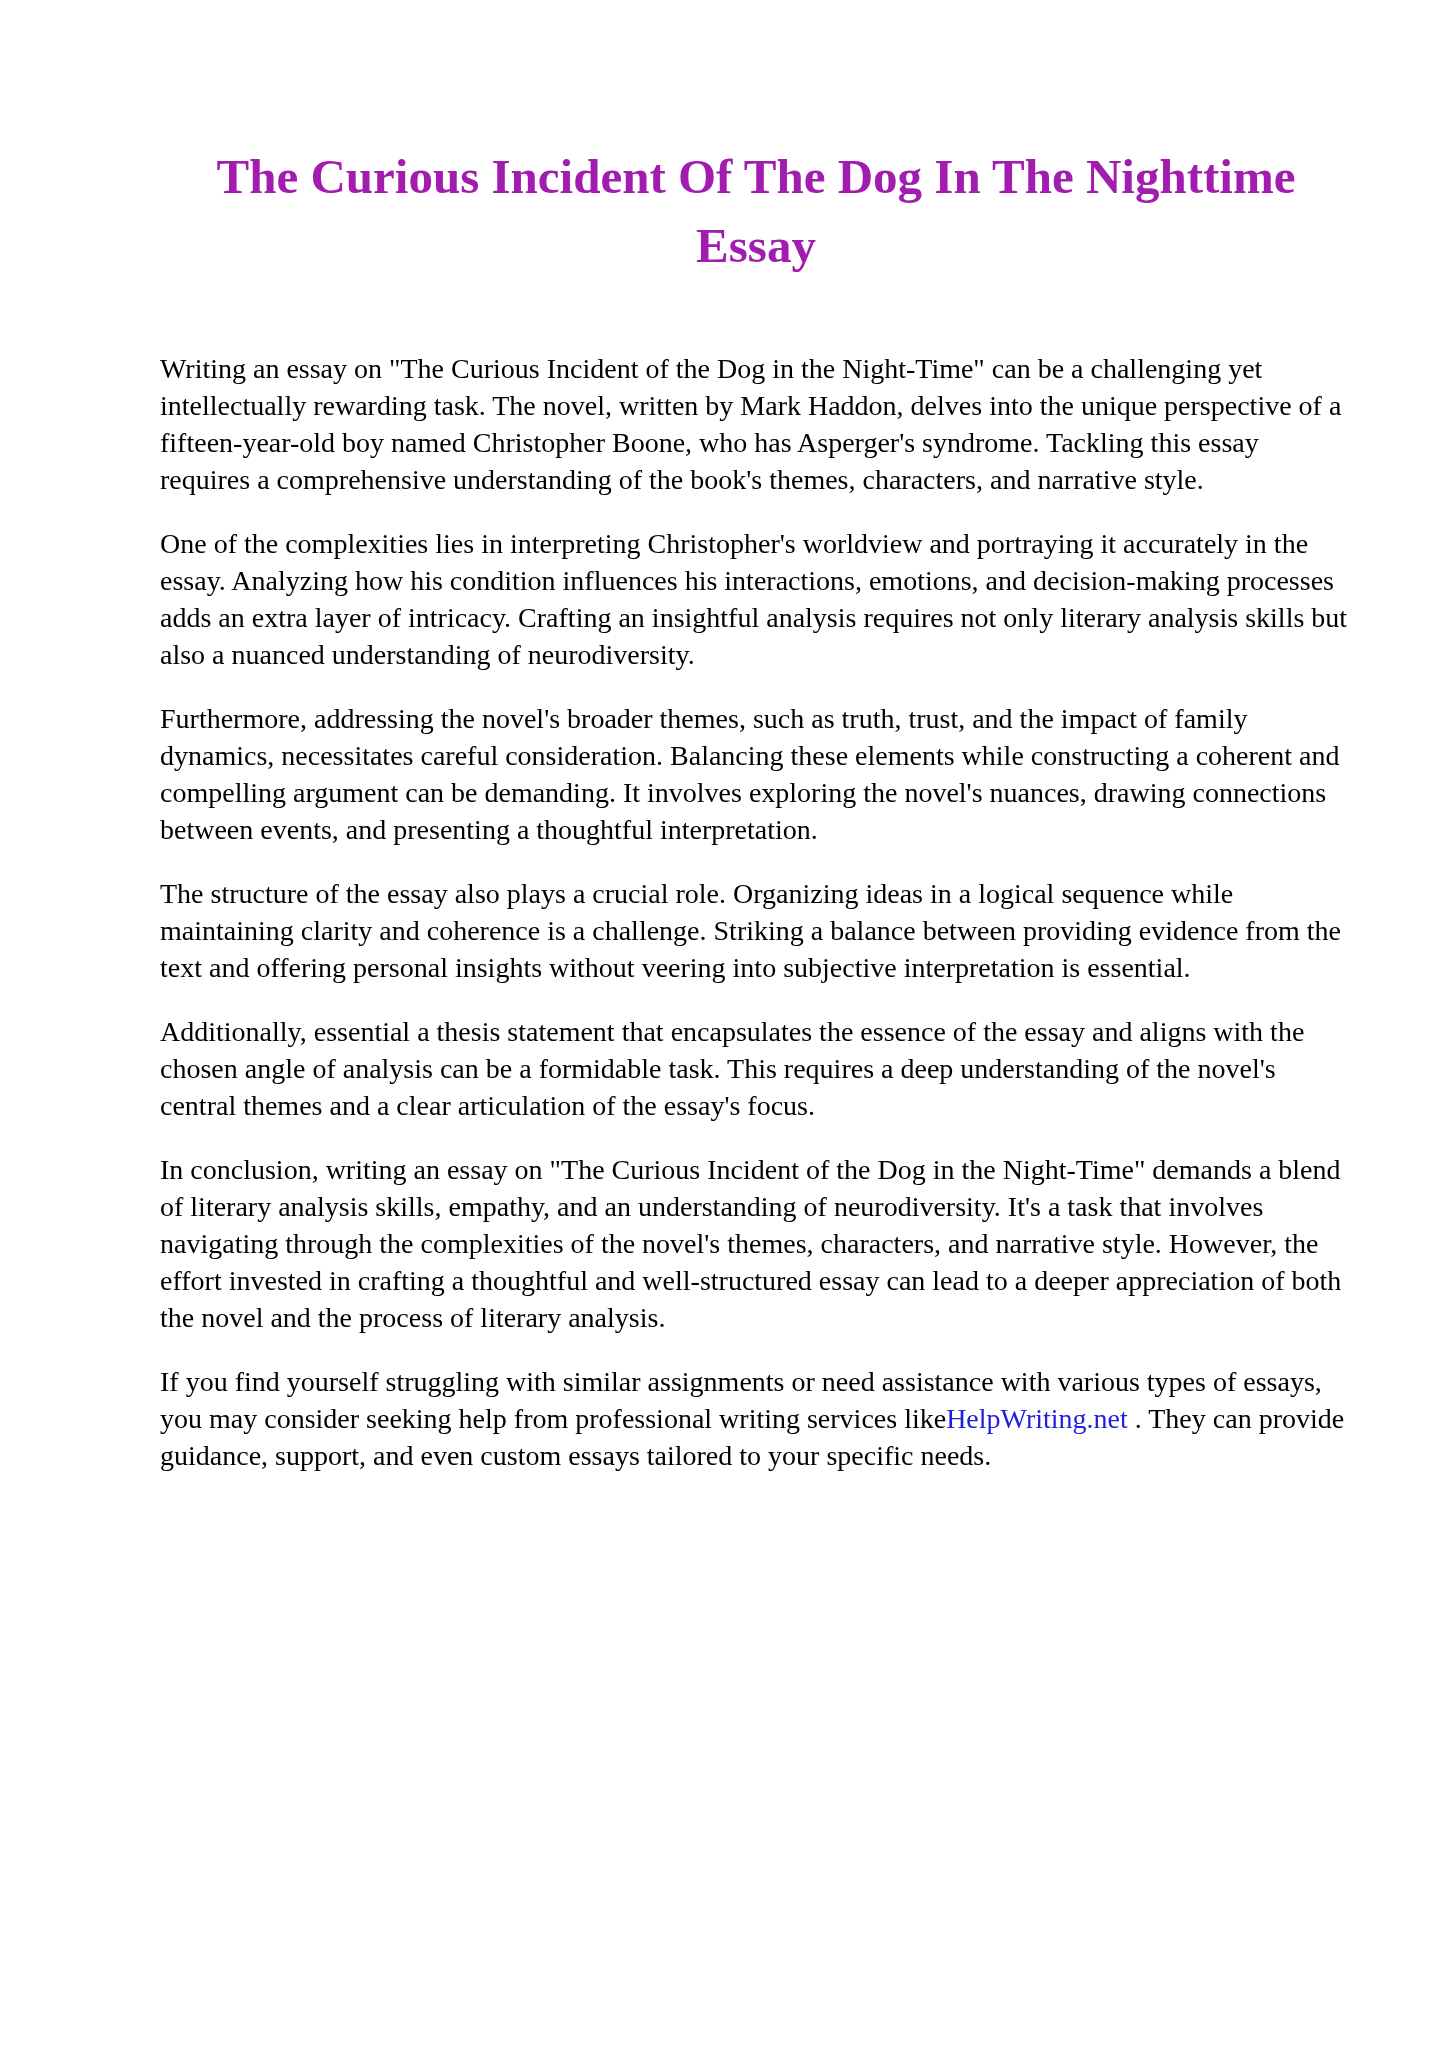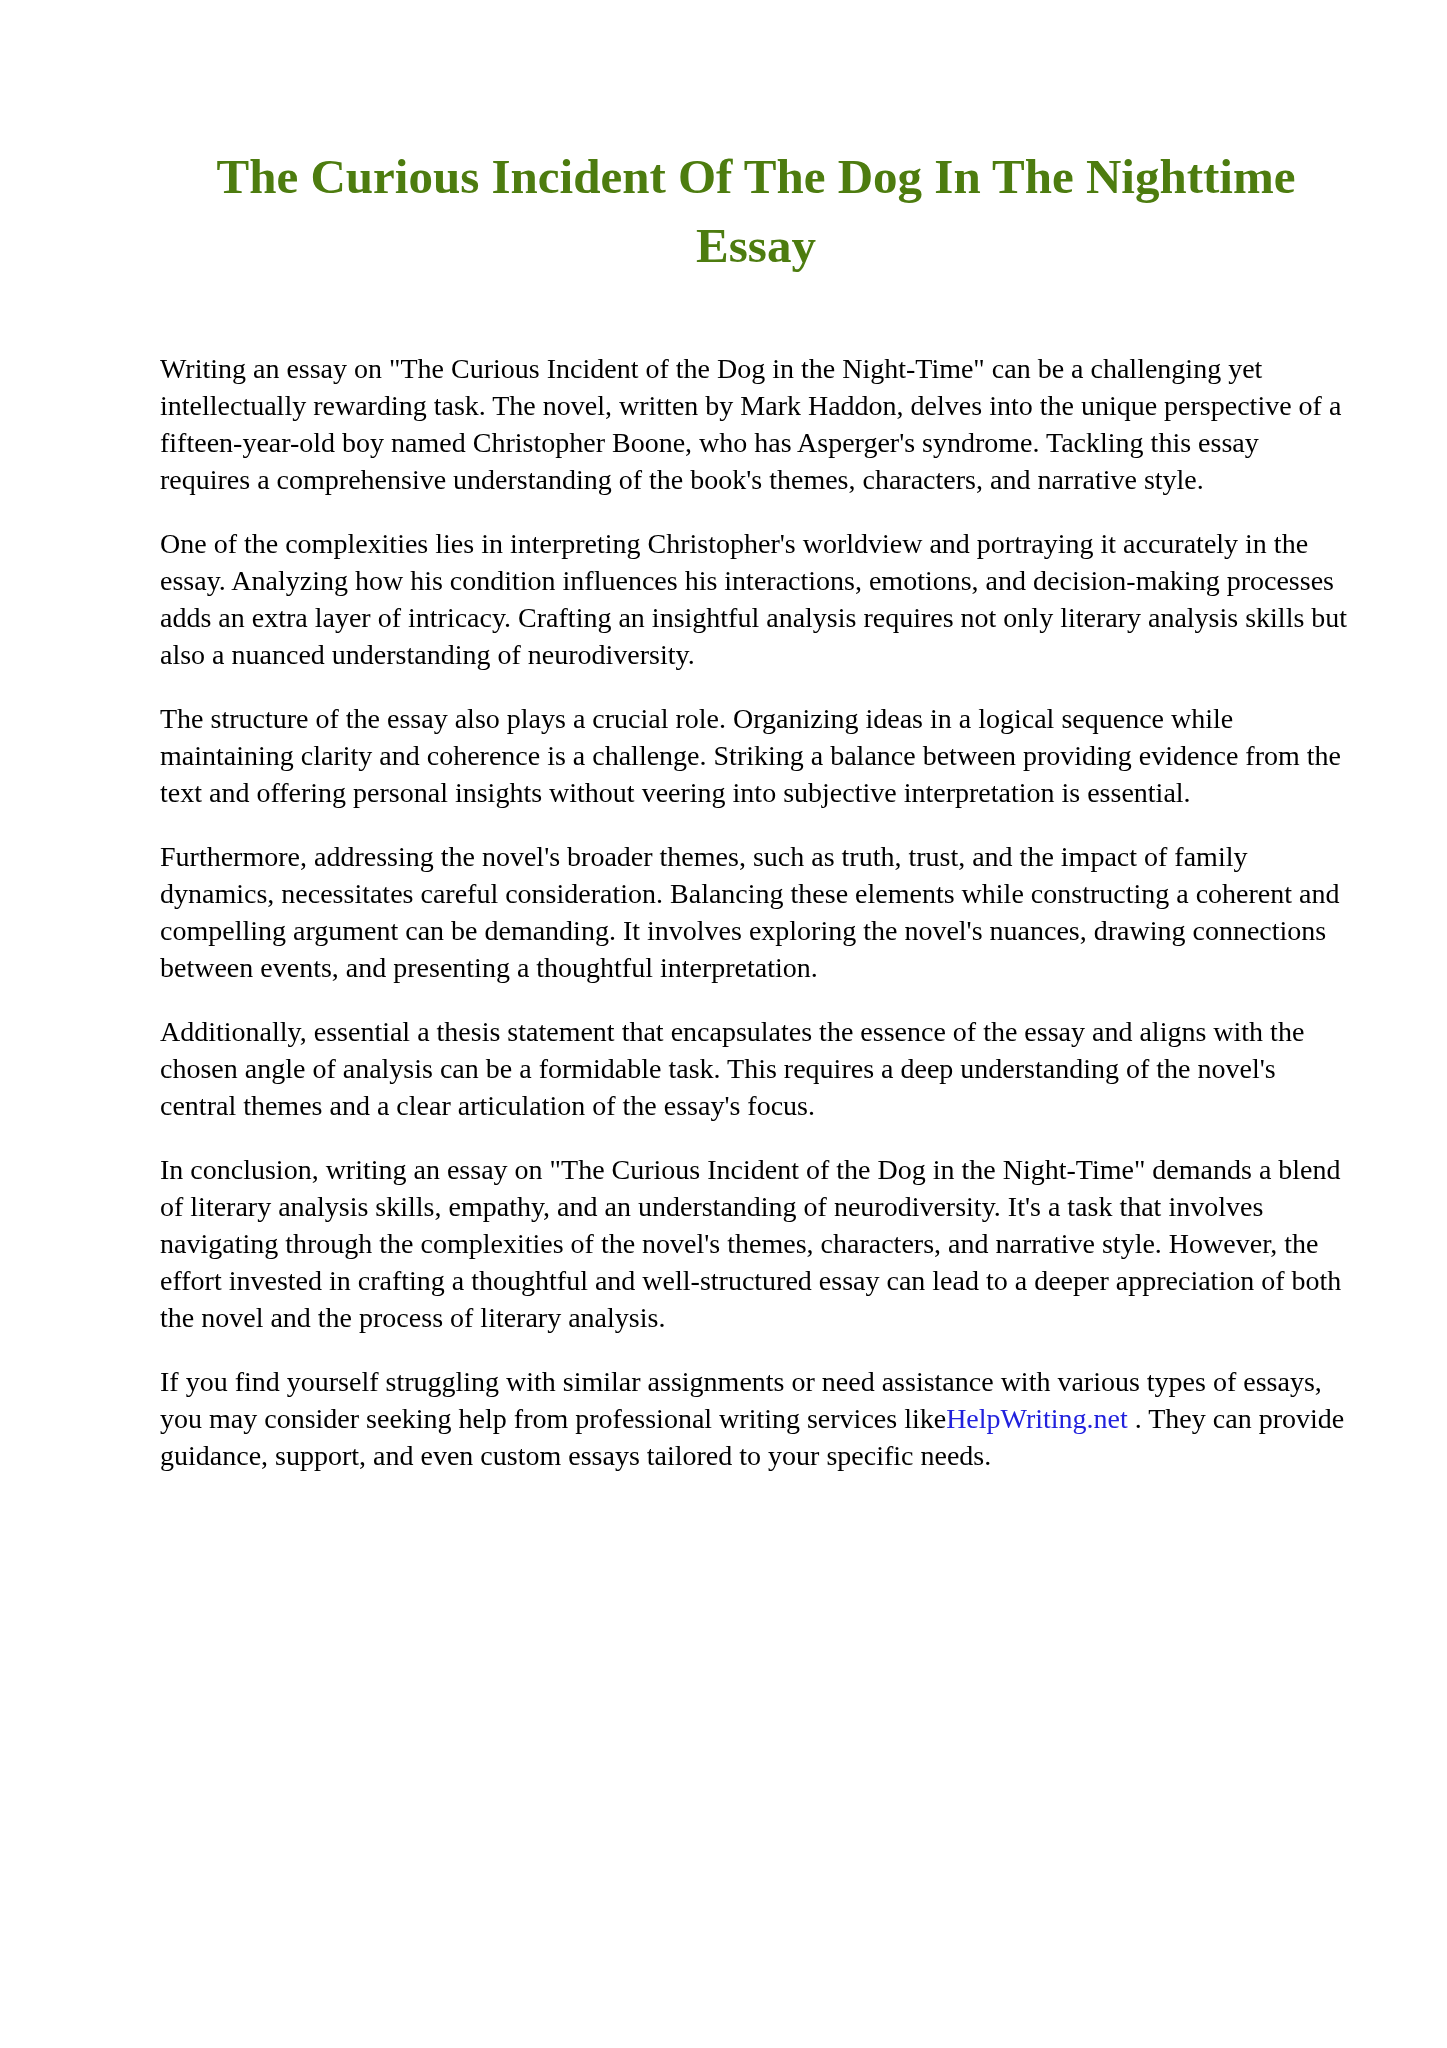--- a/index.html
+++ b/index.html
@@ -43,29 +43,29 @@
     font-weight: normal;
     cursor: pointer;
   }
 </style>
 </head>
 <body>
 
 <div class="page">
   <div class="content">
 
-    <h1 class="essay-title" style="color: #4d7c0f;">The Curious Incident Of The Dog In The Nighttime Essay</h1>
+    <h1 class="essay-title" style="color: #a21caf;">The Curious Incident Of The Dog In The Nighttime Essay</h1>
 
     <p class="essay-paragraph">Writing an essay on "The Curious Incident of the Dog in the Night-Time" can be a challenging yet intellectually rewarding task. The novel, written by Mark Haddon, delves into the unique perspective of a fifteen-year-old boy named Christopher Boone, who has Asperger's syndrome. Tackling this essay requires a comprehensive understanding of the book's themes, characters, and narrative style.</p>
 
     <p class="essay-paragraph">One of the complexities lies in interpreting Christopher's worldview and portraying it accurately in the essay. Analyzing how his condition influences his interactions, emotions, and decision-making processes adds an extra layer of intricacy. Crafting an insightful analysis requires not only literary analysis skills but also a nuanced understanding of neurodiversity.</p>
 
+    <p class="essay-paragraph">Furthermore, addressing the novel's broader themes, such as truth, trust, and the impact of family dynamics, necessitates careful consideration. Balancing these elements while constructing a coherent and compelling argument can be demanding. It involves exploring the novel's nuances, drawing connections between events, and presenting a thoughtful interpretation.</p>
+
     <p class="essay-paragraph">The structure of the essay also plays a crucial role. Organizing ideas in a logical sequence while maintaining clarity and coherence is a challenge. Striking a balance between providing evidence from the text and offering personal insights without veering into subjective interpretation is essential.</p>
-
-    <p class="essay-paragraph">Furthermore, addressing the novel's broader themes, such as truth, trust, and the impact of family dynamics, necessitates careful consideration. Balancing these elements while constructing a coherent and compelling argument can be demanding. It involves exploring the novel's nuances, drawing connections between events, and presenting a thoughtful interpretation.</p>
 
     <p class="essay-paragraph">Additionally, essential a thesis statement that encapsulates the essence of the essay and aligns with the chosen angle of analysis can be a formidable task. This requires a deep understanding of the novel's central themes and a clear articulation of the essay's focus.</p>
 
     <p class="essay-paragraph">In conclusion, writing an essay on "The Curious Incident of the Dog in the Night-Time" demands a blend of literary analysis skills, empathy, and an understanding of neurodiversity. It's a task that involves navigating through the complexities of the novel's themes, characters, and narrative style. However, the effort invested in crafting a thoughtful and well-structured essay can lead to a deeper appreciation of both the novel and the process of literary analysis.</p>
 
     <p class="essay-paragraph"><span>If you find yourself struggling with similar assignments or need assistance with various types of essays, you may consider seeking help from professional writing services like</span><span class="inline-link" style="color: rgb(33, 33, 221);">HelpWriting.net</span><span> . They can provide guidance, support, and even custom essays tailored to your specific needs.</span></p>
 
   </div>
 </div>
 

